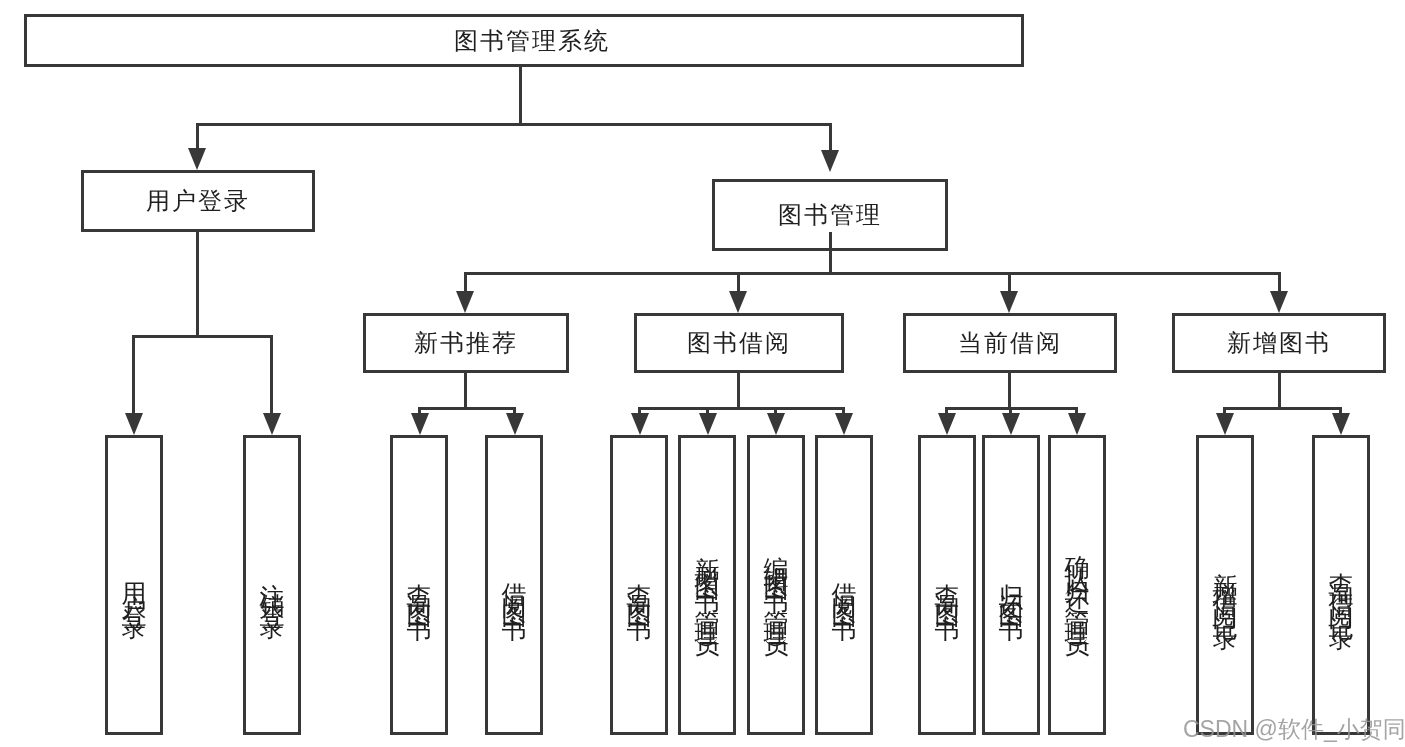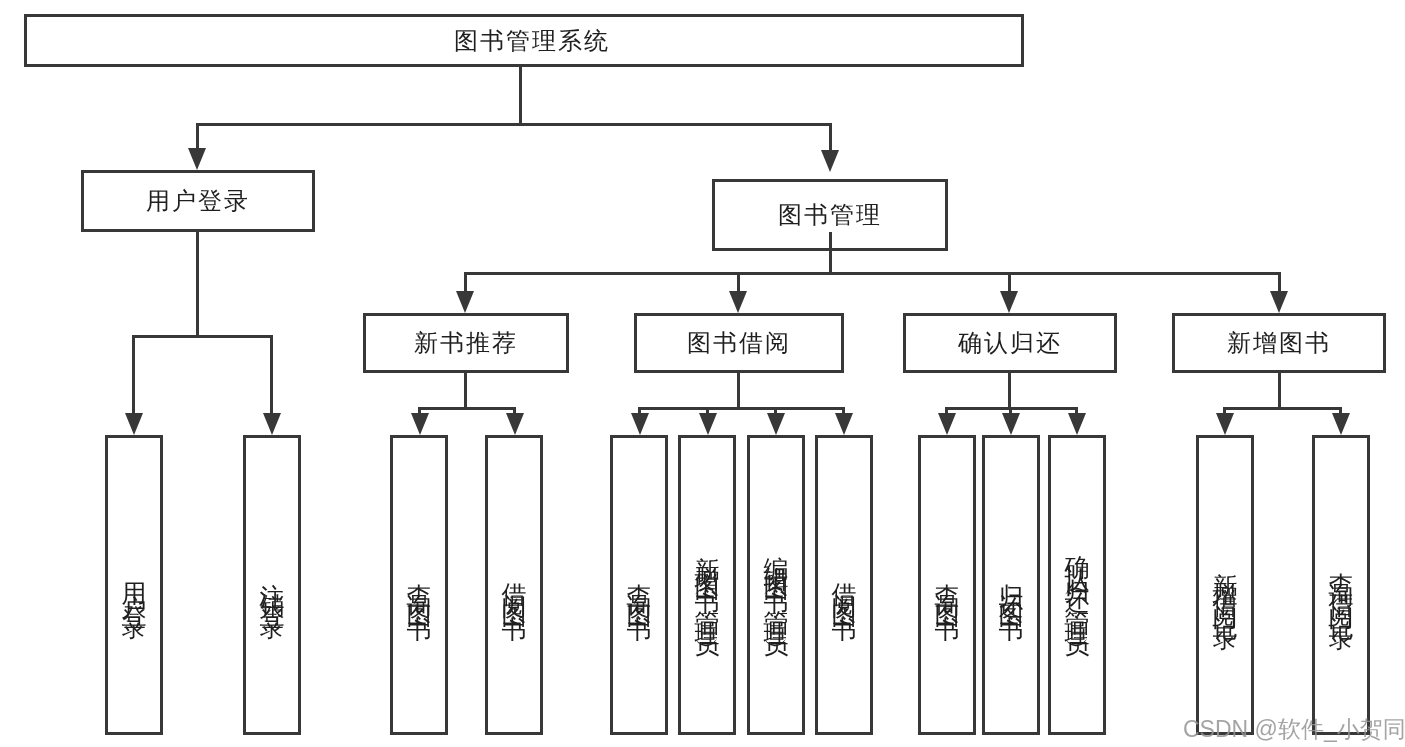--- a/index.html
+++ b/index.html
@@ -68,21 +68,21 @@
     <span>图书管理</span>
   </div>
 
   <div class="box hbox" style="left:363px;top:313px;width:206px;height:60px;">
     <span>新书推荐</span>
   </div>
   <div class="box hbox" style="left:634px;top:313px;width:210px;height:60px;">
     <span>图书借阅</span>
   </div>
   <div class="box hbox" style="left:903px;top:313px;width:214px;height:60px;">
-    <span>确认归还</span>
+    <span>当前借阅</span>
   </div>
   <div class="box hbox" style="left:1172px;top:313px;width:214px;height:60px;">
     <span>新增图书</span>
   </div>
 
   <div class="box leaf" style="left:105px;">
     <span>用户登录</span>
   </div>
   <div class="box leaf" style="left:243px;">
     <span>注销登录</span>

